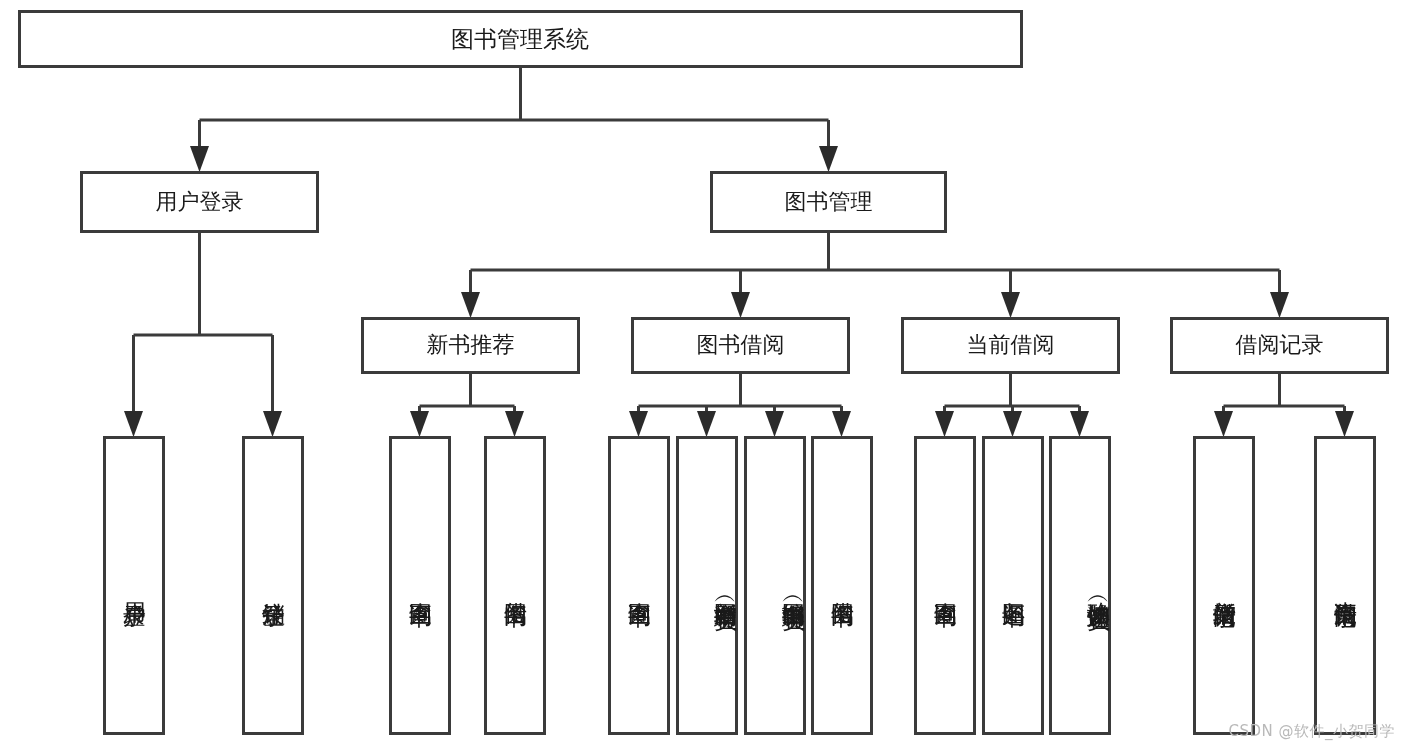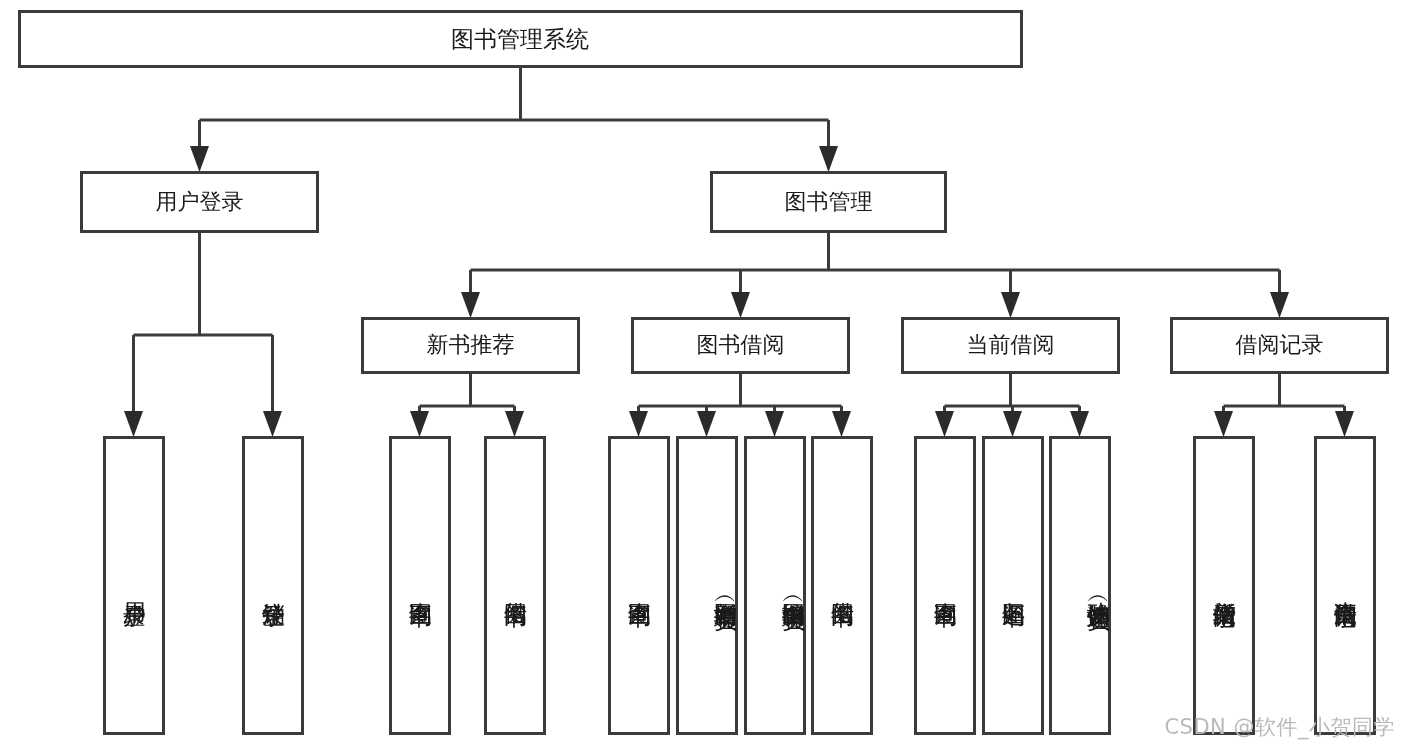--- a/index.html
+++ b/index.html
@@ -68,21 +68,21 @@
     justify-content: center;
     text-align: center;
     pointer-events: none;
     user-select: none;
   }
   .watermark {
     position: absolute;
     right: 10px;
     bottom: 6px;
     font-family: "DejaVu Sans", "Liberation Sans", sans-serif;
-    font-size: 21px;
+    font-size: 15px;
     color: #b9b9b9;
     letter-spacing: 0.5px;
     white-space: nowrap;
   }
 </style>
 </head>
 <body>
 
 <div id="diagram-root">
 

